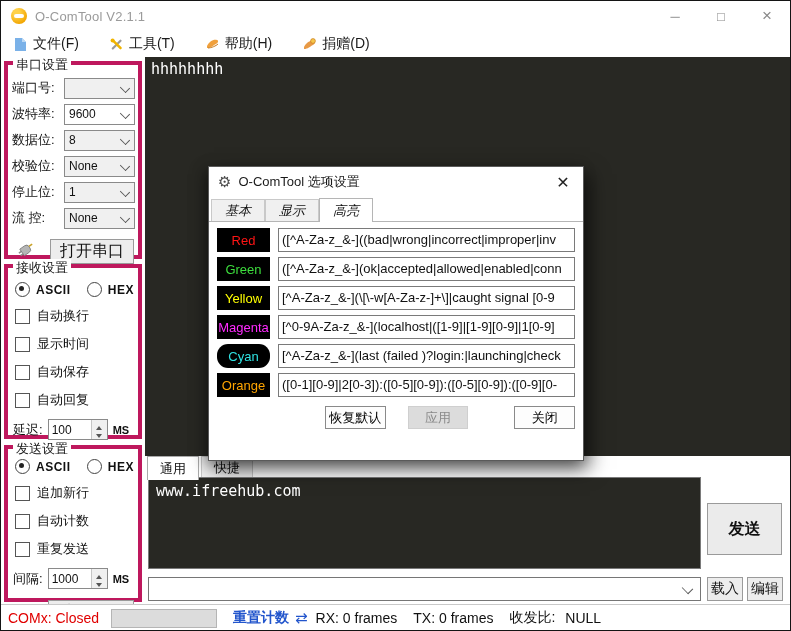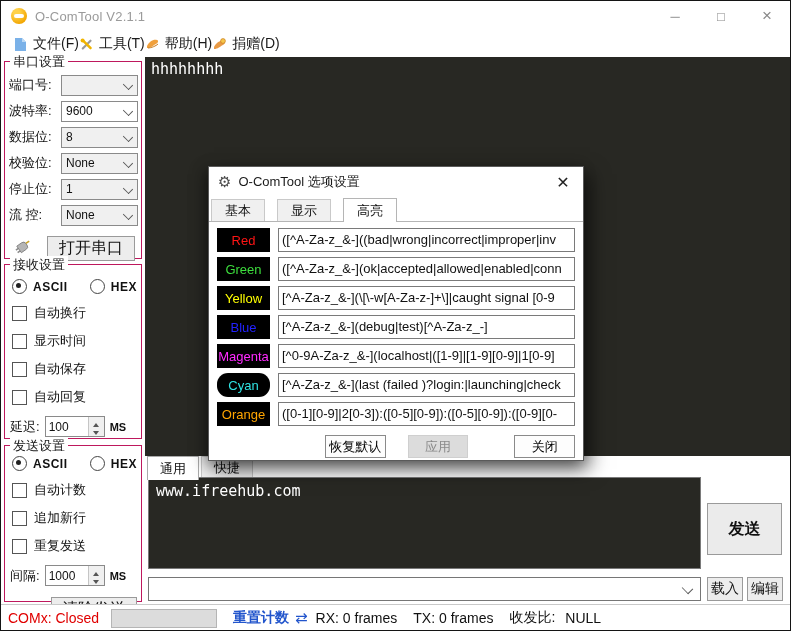--- a/index.html
+++ b/index.html
@@ -7,26 +7,26 @@
 
   
   .titlebar{position:absolute;top:0;left:0;right:0;height:30px;background:#fff;display:flex;align-items:center;}
   .app-icon{width:16px;height:16px;border-radius:50%;background:radial-gradient(circle at 35% 30%, #ffd24a 20%, #f2a500 75%);position:relative;margin:0 8px 0 10px;}
   .app-icon::after{content:"";position:absolute;left:3px;top:6px;width:10px;height:4px;border-radius:2px;background:#fff;}
   .title-text{font-size:13px;color:#9a9a9a;letter-spacing:.2px;}
   .win-controls{margin-left:auto;display:flex;height:100%;}
   .win-btn{width:46px;height:100%;display:flex;align-items:center;justify-content:center;color:#8a8a8a;font-size:13px;}
 
   
-  .menubar{position:absolute;top:30px;left:0;right:0;height:26px;background:#fff;display:flex;align-items:center;padding-left:12px;}
+  .menubar{position:absolute;top:30px;left:0;right:0;height:26px;background:#fff;display:flex;align-items:center;padding-left:12px;gap:30px;}
   .menu-item{display:flex;align-items:center;gap:5px;font-size:14px;color:#1a1a1a;}
   .mi-icon{width:15px;height:15px;display:inline-block;}
 
   
-  .groupbox{position:absolute;left:3px;width:138px;border:1px solid #be185d;background:#fff;box-sizing:border-box;}
+  .groupbox{position:absolute;left:3px;width:138px;border:4px solid #be185d;background:#fff;box-sizing:border-box;}
   .groupbox .legend{position:absolute;top:-9px;left:5px;background:#fff;padding:0 3px;font-size:13px;color:#1a1a1a;}
   .gb-serial{top:60px;height:198px;}
   .gb-recv{top:263px;height:175px;}
   .gb-send{top:444px;height:157px;}
 
   .fieldrow{display:flex;align-items:center;margin:4px 3px 0 4px;height:22px;}
   .fieldrow .flabel{width:52px;font-size:13px;color:#111;}
   .combo{flex:1;height:21px;border:1px solid #8a8a8a;background:#f0f0f0;display:flex;align-items:center;font-size:12px;color:#111;padding-left:4px;box-sizing:border-box;position:relative;}
   .combo.editable{background:#fff;}
   .combo .chev{position:absolute;right:5px;top:7px;width:7px;height:7px;border-right:1px solid #555;border-bottom:1px solid #555;transform:rotate(45deg) scale(1,.8);transform-origin:center;margin-top:-2px;}
@@ -88,21 +88,21 @@
   .st-ratio-v{color:#111;margin-left:10px;}
 
   
   .dialog{position:absolute;left:207px;top:165px;width:376px;height:295px;background:#fff;border:1px solid #5a5a5a;
     box-shadow:6px 8px 18px rgba(0,0,0,.55), -4px 4px 14px rgba(0,0,0,.35);z-index:10;box-sizing:border-box;}
   .dlg-title{height:30px;display:flex;align-items:center;padding-left:9px;gap:7px;}
   .gear-icon{font-size:15px;color:#4a4a4a;font-family:"DejaVu Sans",sans-serif;}
   .dlg-title-text{font-size:13px;color:#1a1a1a;}
   .dlg-close{margin-left:auto;width:40px;height:30px;display:flex;align-items:center;justify-content:center;font-size:16px;color:#222;}
   .dlg-tabs{display:flex;padding-left:2px;border-bottom:1px solid #b5b5b5;height:24px;align-items:flex-end;}
-  .dlg-tab{height:22px;padding:0 13px;display:flex;align-items:center;font-size:13px;color:#111;background:#f0f0f0;border:1px solid #c9c9c9;border-bottom:none;margin-right:12px;box-sizing:border-box;}
+  .dlg-tab{height:22px;padding:0 13px;display:flex;align-items:center;font-size:13px;color:#111;background:#f0f0f0;border:1px solid #c9c9c9;border-bottom:none;margin-right:0;box-sizing:border-box;font-style:italic;}
   .dlg-tab.active{background:#fff;border-color:#b5b5b5;height:24px;margin-bottom:-1px;position:relative;z-index:2;}
   .dlg-body{padding:6px 8px 0 8px;}
   .hl-row{display:flex;align-items:center;margin-bottom:5px;gap:8px;}
   .swatch{width:53px;height:24px;background:#000;display:flex;align-items:center;justify-content:center;font-size:13px;flex:none;}
   .pattern-field{flex:1;height:24px;border:1px solid #7a7a7a;background:#fff;font-size:13px;color:#111;line-height:22px;padding:0 3px;white-space:nowrap;overflow:hidden;box-sizing:border-box;}
   .dlg-buttons{display:flex;align-items:center;margin-top:9px;}
   .dlg-btn{height:23px;width:70px;font-size:13px;background:#fdfdfd;border:1px solid #8a8a8a;display:flex;align-items:center;justify-content:center;box-sizing:border-box;}
   .dlg-btn.restore{margin-left:108px;text-align:right;}
   .dlg-btn.apply{margin-left:22px;background:#dcdcdc;border-color:#cfcfcf;color:#8a8a8a;}
   .dlg-btn.close{margin-left:46px;}
@@ -268,25 +268,25 @@
     <span class="legend">发送设置</span>
     <div class="radio-row" style="margin-top:10px;">
       <span class="radio checked"></span>
       <span class="radio-label">ASCII</span>
       <span class="radio-gap"></span>
       <span class="radio"></span>
       <span class="radio-label">HEX</span>
     </div>
     <div class="check-row">
       <span class="cb"></span>
+      <span class="cb-label">追加新行</span>
+    </div>
+    <div class="check-row">
+      <span class="cb"></span>
       <span class="cb-label">自动计数</span>
-    </div>
-    <div class="check-row">
-      <span class="cb"></span>
-      <span class="cb-label">追加新行</span>
     </div>
     <div class="check-row">
       <span class="cb"></span>
       <span class="cb-label">重复发送</span>
     </div>
     <div class="spin-row">
       <span class="spin-label">间隔:</span>
       <span class="spinbox">
         <span class="spin-val">1000</span>
         <span class="spin-btns">
@@ -347,24 +347,20 @@
       </div>
       <div class="hl-row">
         <span class="swatch" style="color: rgb(61, 221, 61);">Green</span>
         <span class="pattern-field">([^A-Za-z_&amp;-](ok|accepted|allowed|enabled|conn</span>
       </div>
       <div class="hl-row">
         <span class="swatch" style="color: rgb(255, 255, 0);">Yellow</span>
         <span class="pattern-field">[^A-Za-z_&amp;-](\[\-w[A-Za-z-]+\]|caught signal [0-9</span>
       </div>
       <div class="hl-row">
-        <span class="swatch" style="color: rgb(34, 34, 255);">Blue</span>
-        <span class="pattern-field">[^A-Za-z_&amp;-](debug|test)[^A-Za-z_-]</span>
-      </div>
-      <div class="hl-row">
         <span class="swatch" style="color: rgb(255, 43, 255);">Magenta</span>
         <span class="pattern-field">[^0-9A-Za-z_&amp;-](localhost|([1-9]|[1-9][0-9]|1[0-9]</span>
       </div>
       <div class="hl-row">
         <span class="swatch" style="color: rgb(47, 227, 227); border-radius: 11px;">Cyan</span>
         <span class="pattern-field">[^A-Za-z_&amp;-](last (failed )?login:|launching|check</span>
       </div>
       <div class="hl-row">
         <span class="swatch" style="color: rgb(255, 165, 0);">Orange</span>
         <span class="pattern-field">([0-1][0-9]|2[0-3]):([0-5][0-9]):([0-5][0-9]):([0-9][0-</span>

